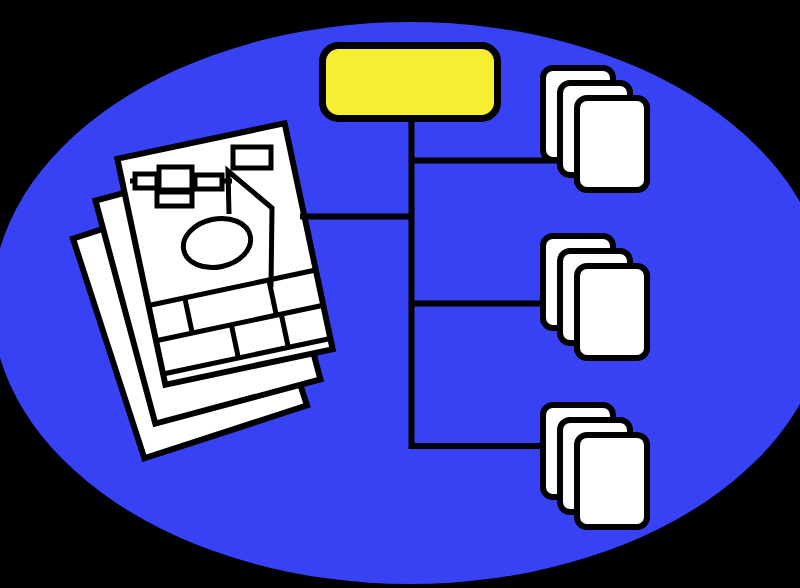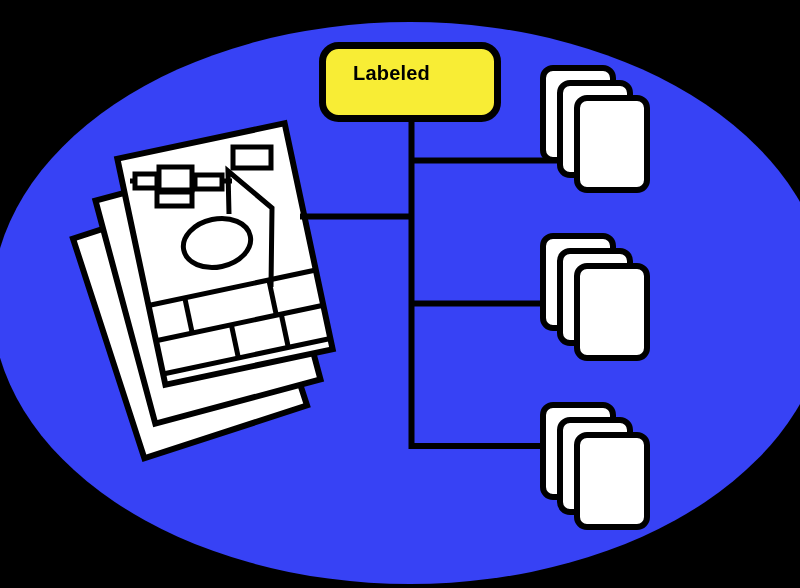--- a/index.html
+++ b/index.html
@@ -93,15 +93,14 @@
     </g>
 
     <g fill="#FFFFFF" stroke="#000000" stroke-width="6">
       <rect x="543" y="405" width="70" height="92" rx="10"></rect>
       <rect x="560" y="420" width="70" height="92" rx="10"></rect>
       <rect x="577" y="435" width="70" height="92" rx="10"></rect>
     </g>
   </svg>
 
   <div class="node-text">
-    <div>Labeled</div>
   </div>
 </div>
 
 </body></html>

